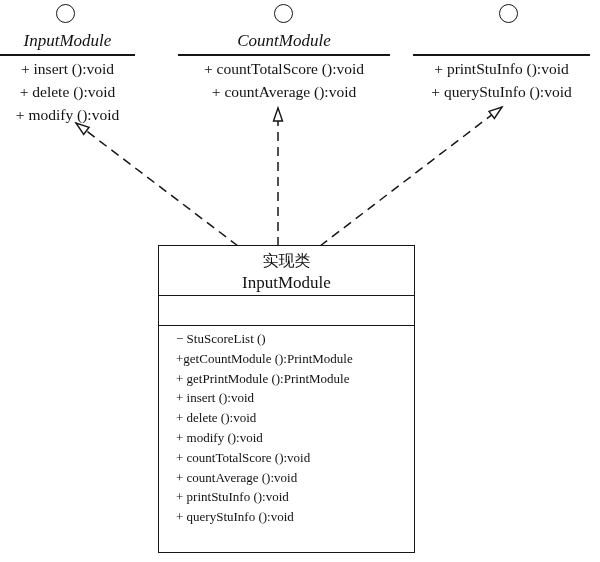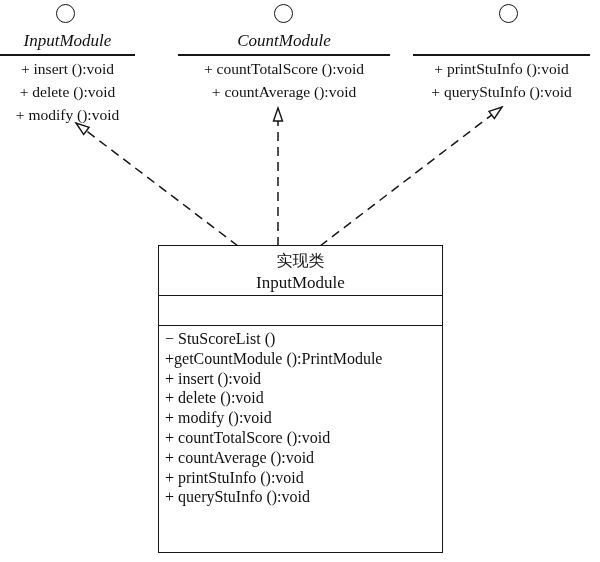--- a/index.html
+++ b/index.html
@@ -51,42 +51,43 @@
   #iface-0 .lollipop { left: 56px; top: 4px; }
   #iface-1 { left: 178px; top: 0px; width: 212px; height: 110px; }
   #iface-1 .lollipop { left: 96px; top: 4px; }
   #iface-2 { left: 413px; top: 0px; width: 177px; height: 110px; }
   #iface-2 .lollipop { left: 86px; top: 4px; }
 
   
   .class-box {
     position: absolute;
     left: 158px; top: 245px;
-    width: 285px; height: 308px;
+    width: 257px; height: 308px;
     border: 1.7px solid #161616;
     background: #ffffff;
   }
   .class-header {
     height: 50px;
     border-bottom: 1.7px solid #161616;
     text-align: center;
     padding-top: 4px;
     font-size: 16px;
     line-height: 22px;
   }
   .class-name { font-size: 17px; }
   .class-attrs {
     height: 30px;
     border-bottom: 1.7px solid #161616;
   }
   .class-methods {
     padding: 3px 4px 0 6px;
-    font-size: 16px;
+    font-size: 13px;
     line-height: 19.8px;
     white-space: nowrap;
+    margin-left: 11px;
   }
 
   
   .arrow-layer {
     position: absolute;
     left: 0; top: 0;
     width: 600px; height: 562px;
   }
 </style>
 </head>
@@ -137,20 +138,21 @@
 
   <div class="class-box">
     <div class="class-header">
       <div class="class-stereotype">实现类</div>
       <div class="class-name">InputModule</div>
     </div>
     <div class="class-attrs"></div>
     <div class="class-methods">
       <div>− StuScoreList ()</div>
       <div>+getCountModule ():PrintModule</div>
+      <div>+ getPrintModule ():PrintModule</div>
       <div>+ insert ():void</div>
       <div>+ delete ():void</div>
       <div>+ modify ():void</div>
       <div>+ countTotalScore ():void</div>
       <div>+ countAverage ():void</div>
       <div>+ printStuInfo ():void</div>
       <div>+ queryStuInfo ():void</div>
     </div>
   </div>
 

